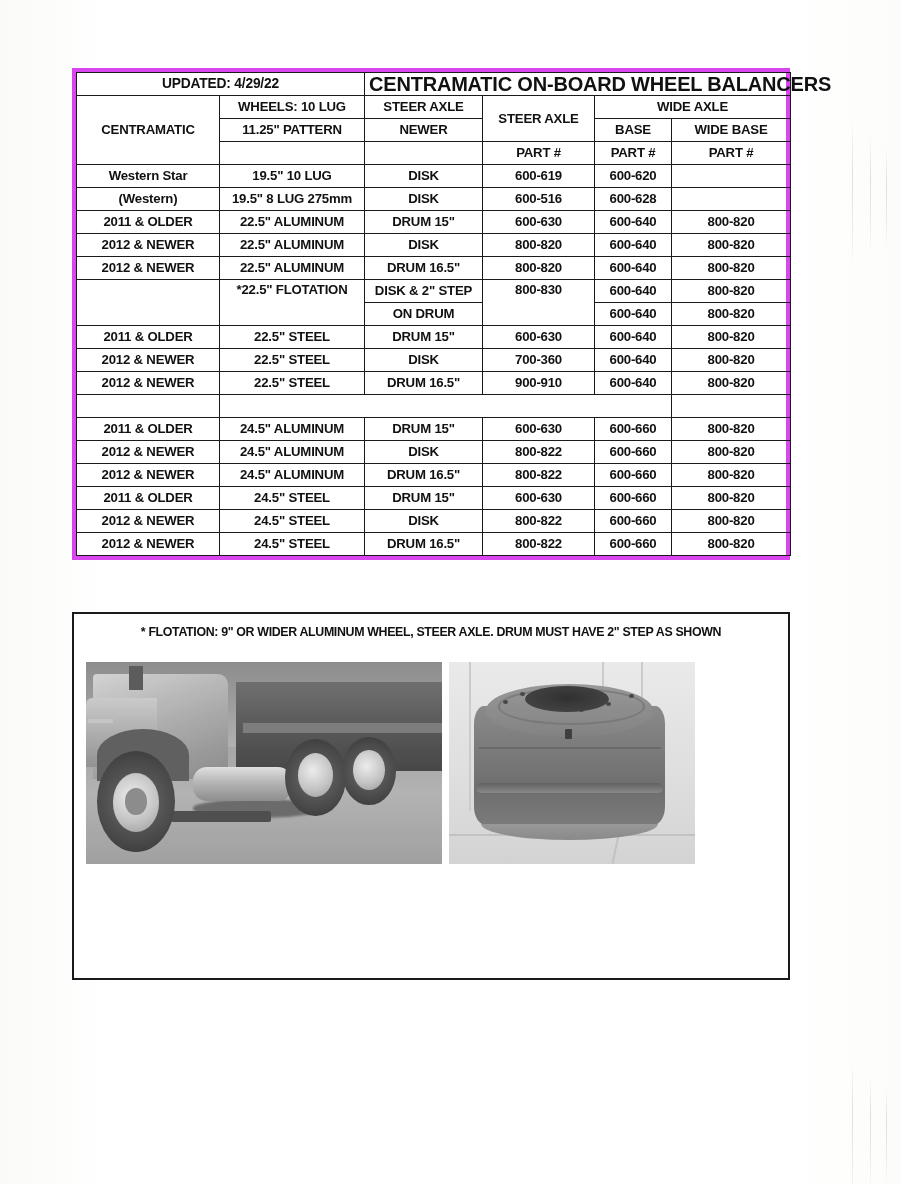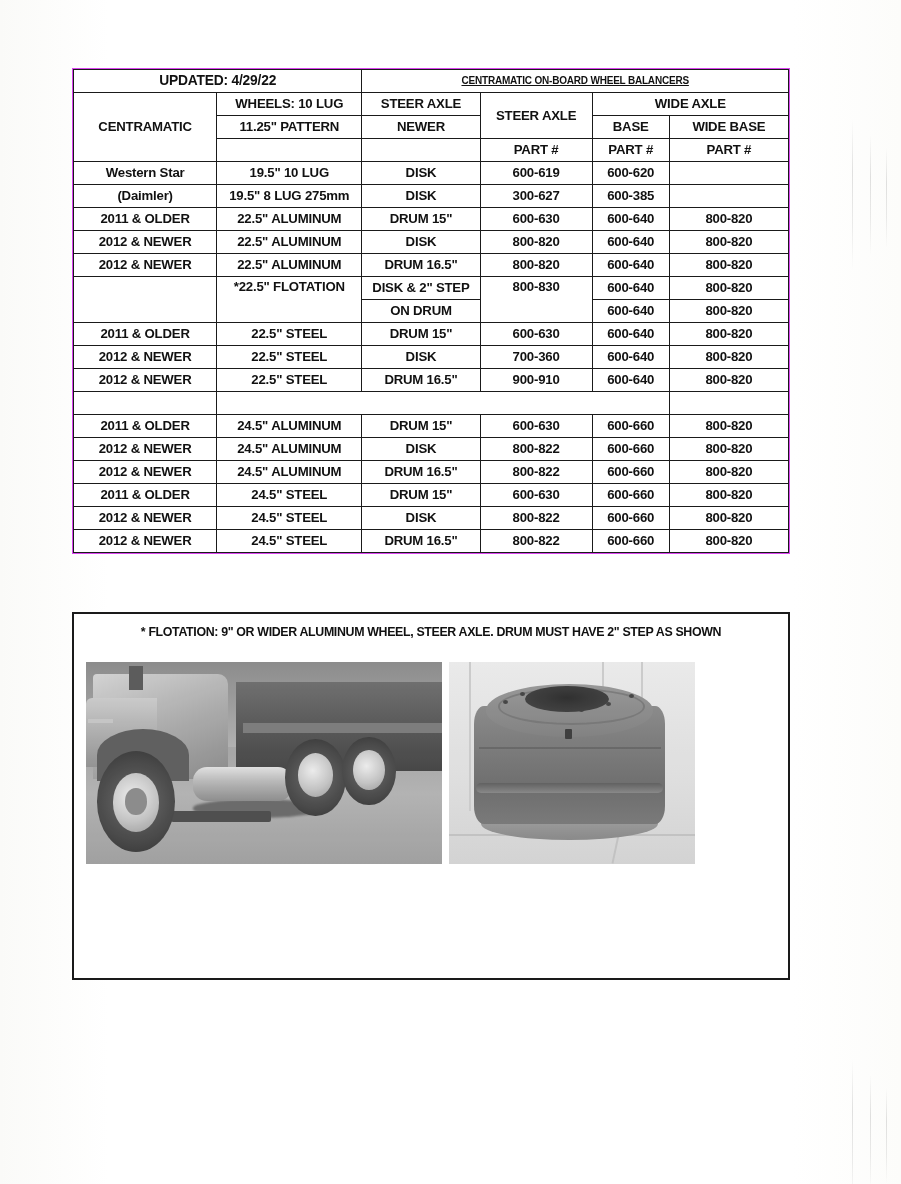--- a/index.html
+++ b/index.html
@@ -21,21 +21,21 @@
   .scan-streak{
     position:absolute;width:1px;
     background:linear-gradient(180deg, rgba(0,0,0,0) 0%, rgba(120,120,120,.22) 35%, rgba(120,120,120,.14) 70%, rgba(0,0,0,0) 100%);
     pointer-events:none;
   }
 
   
   .table-wrap{
     position:absolute;
     left:72px; top:68px; width:718px;
-    border:1px solid #d946ef;
+    border:4px solid #d946ef;
     background:#fff;
     box-sizing:border-box;
   }
   table.spec{
     width:100%;
     border-collapse:collapse;
     table-layout:fixed;
     font-size:13.2px;
   }
   table.spec td, table.spec th{
@@ -50,21 +50,21 @@
     white-space:nowrap;
   }
   .c1{width:143px;}
   .c2{width:145px;}
   .c3{width:118px;}
   .c4{width:112px;}
   .c5{width:77px;}
   .c6{width:119px;}
 
   .title-left{font-size:13.8px;}
-  .title-right{font-size:10px;letter-spacing:-0.3px;text-decoration:underline;}
+  .title-right{font-size:20px;letter-spacing:-0.3px;}
   .hdr{font-size:13.2px;}
   .mfr{text-align:left;padding-left:6px;font-weight:600;}
   .wheel{font-weight:700;}
   .brake{font-weight:400;}
   .part{font-weight:400;margin-top:31px;}
   .noborder-bottom{border-bottom:none;}
   .noborder-top{border-top:none;}
   .spacer-row td{height:16px;border-left:1px solid #1a1a1a;border-right:1px solid #1a1a1a;border-top:2px solid #1a1a1a;border-bottom:2px solid #1a1a1a;}
   .spacer-row td.inner{border-left:none;border-right:none;}
 
@@ -214,25 +214,25 @@
 
       <tr>
         <td class="mfr noborder-bottom">Western Star</td>
         <td class="wheel noborder-bottom">19.5" 10 LUG</td>
         <td class="brake noborder-bottom">DISK</td>
         <td class="part noborder-bottom">600-619</td>
         <td class="part noborder-bottom">600-620</td>
         <td class="part noborder-bottom"></td>
       </tr>
       <tr>
-        <td class="mfr noborder-top">(Daimler)</td>
+        <td class="mfr noborder-top">(Western)</td>
         <td class="wheel noborder-top">19.5" 8 LUG 275mm</td>
         <td class="brake noborder-top">DISK</td>
-        <td class="part noborder-top">300-627</td>
-        <td class="part noborder-top">600-385</td>
+        <td class="part noborder-top">600-516</td>
+        <td class="part noborder-top">600-628</td>
         <td class="part noborder-top"></td>
       </tr>
 
       <tr>
         <td class="mfr">2011 &amp; OLDER</td>
         <td class="wheel">22.5" ALUMINUM</td>
         <td class="brake">DRUM 15"</td>
         <td class="part">600-630</td>
         <td class="part">600-640</td>
         <td class="part">800-820</td>

